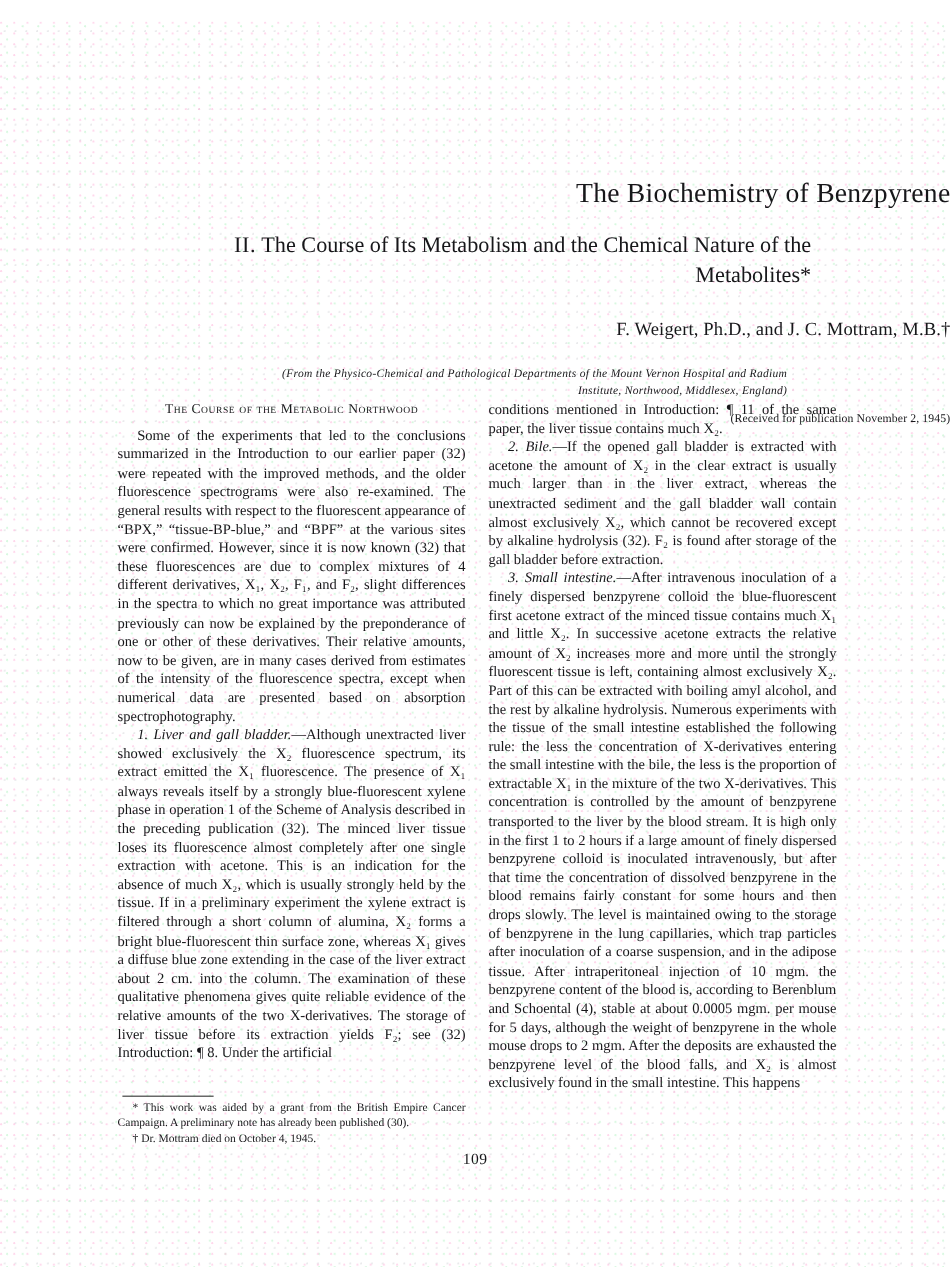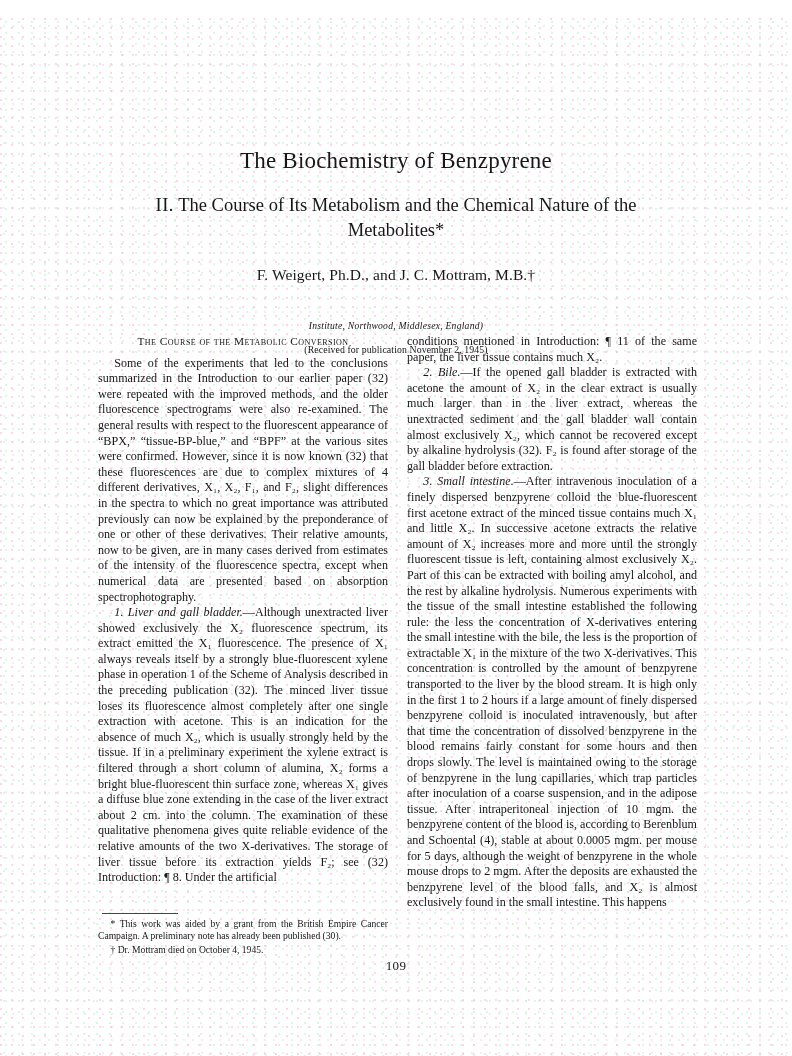--- a/index.html
+++ b/index.html
@@ -36,21 +36,21 @@
     position: relative;
     z-index: 2;
     width: 792px;
     height: 1056px;
     box-sizing: border-box;
   }
 
   
   .masthead {
     padding-top: 148px;
-    text-align: center;
+    text-align: right;
   }
   .doc-title {
     font-size: 23px;
     line-height: 1.1;
     letter-spacing: .2px;
     font-weight: 400;
   }
   .doc-subtitle {
     font-size: 18.5px;
     line-height: 1.32;
@@ -156,31 +156,32 @@
 <div class="page">
 
   <div class="masthead">
     <div class="doc-title">The Biochemistry of Benzpyrene</div>
     <div class="doc-subtitle">
       <span class="part-num">II.</span>
       <span>The Course of Its Metabolism and the Chemical Nature of the Metabolites*</span>
     </div>
     <div class="doc-authors">F. Weigert, Ph.D., and J. C. Mottram, M.B.†</div>
     <div class="affiliation">
+      <span>(From the Physico-Chemical and Pathological Departments of the Mount Vernon Hospital and Radium</span>
       <br>
       <span>Institute, Northwood, Middlesex, England)</span>
     </div>
     <div class="received">(Received for publication November 2, 1945)</div>
   </div>
 
   <div class="columns">
 
     <div class="col">
       <div class="col-inner">
-        <div class="section-head">The Course of the Metabolic Conversion</div>
+        <div class="section-head">The Course of the Metabolic Northwood</div>
 
         <p class="para">
           <span>Some of the experiments that led to the conclusions summarized in the Introduction to our earlier paper (32) were repeated with the improved methods, and the older fluorescence spectrograms were also re-examined. The general results with respect to the fluorescent appearance of “BPX,” “tissue-BP-blue,” and “BPF” at the various sites were confirmed. However, since it is now known (32) that these fluorescences are due to complex mixtures of 4 different derivatives, X₁, X₂, F₁, and F₂, slight differences in the spectra to which no great importance was attributed previously can now be explained by the preponderance of one or other of these derivatives. Their relative amounts, now to be given, are in many cases derived from estimates of the intensity of the fluorescence spectra, except when numerical data are presented based on absorption spectrophotography.</span>
         </p>
 
         <p class="para">
           <span class="num-lead">1.</span>
           <span class="run-in">Liver and gall bladder.</span><span>—Although unextracted liver showed exclusively the X₂ fluorescence spectrum, its extract emitted the X₁ fluorescence. The presence of X₁ always reveals itself by a strongly blue-fluorescent xylene phase in operation 1 of the Scheme of Analysis described in the preceding publication (32). The minced liver tissue loses its fluorescence almost completely after one single extraction with acetone. This is an indication for the absence of much X₂, which is usually strongly held by the tissue. If in a preliminary experiment the xylene extract is filtered through a short column of alumina, X₂ forms a bright blue-fluorescent thin surface zone, whereas X₁ gives a diffuse blue zone extending in the case of the liver extract about 2 cm. into the column. The examination of these qualitative phenomena gives quite reliable evidence of the relative amounts of the two X-derivatives. The storage of liver tissue before its extraction yields F₂; see (32) Introduction: ¶ 8. Under the artificial</span>
         </p>
       </div>

